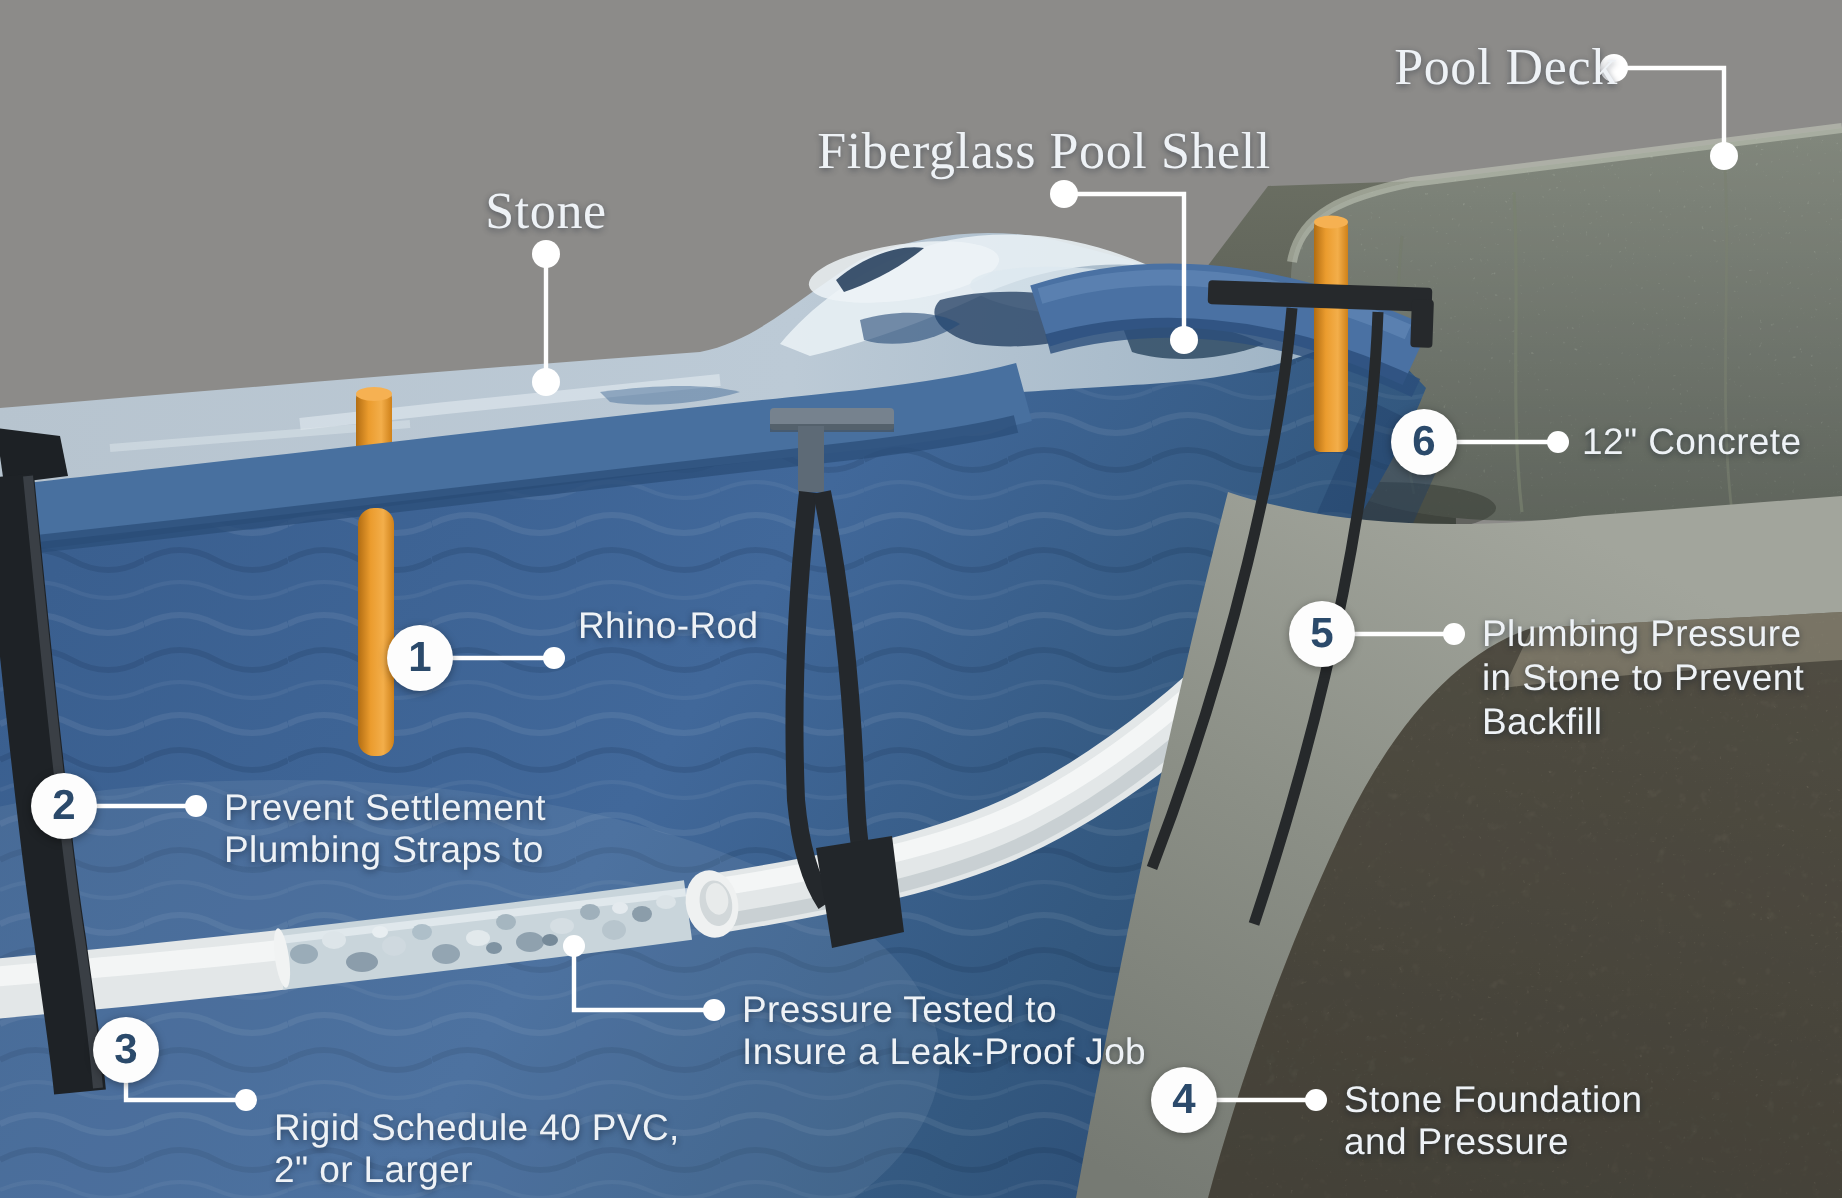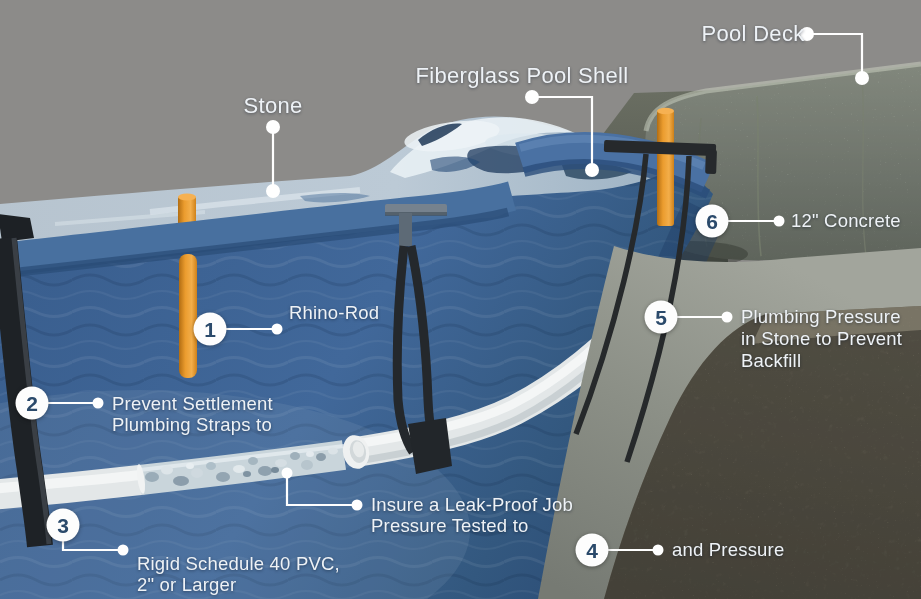--- a/index.html
+++ b/index.html
@@ -1,20 +1,20 @@
 <!DOCTYPE html>
 <html><head>
 <meta charset="utf-8">
 <style>
   html,body{margin:0;padding:0;background:#666;}
   .stage{position:relative;width:921px;height:599px;overflow:hidden;background:#8c8b89;
          font-family:"Liberation Sans",sans-serif;}
   .stage svg.scene,.stage svg.leaders{position:absolute;left:0;top:0;}
-  .lbl{position:absolute;color:#eef2f6;font-size:22px;letter-spacing:.3px;
-       text-shadow:0 1px 3px rgba(10,20,35,.45);white-space:nowrap;}
+  .lbl{position:absolute;color:#eef2f6;font-size:26px;letter-spacing:.3px;
+       text-shadow:0 1px 3px rgba(10,20,35,.45);white-space:nowrap;font-family:Liberation Serif, serif;}
   .lbl.centered{transform:translate(-50%,-50%);}
   .ctext{position:absolute;color:#eef2f6;font-size:18.5px;line-height:21px;letter-spacing:.2px;
          text-shadow:0 1px 3px rgba(10,20,35,.5);white-space:nowrap;}
   .ctext.lh22{line-height:22px;}
   .num{position:absolute;width:33px;height:33px;border-radius:50%;background:#fdfdfd;
        color:#2b4a6b;font-size:21px;font-weight:700;text-align:center;line-height:33px;
        transform:translate(-50%,-50%);box-shadow:0 1px 4px rgba(0,0,0,.35);}
 </style>
 </head>
 <body>
@@ -254,22 +254,22 @@
           <circle cx="357" cy="505" r="5.5" stroke="none"></circle>
       </g>
     </g>
   </svg>
 
   <div class="lbl centered" style="left:273px;top:106px">Stone</div>
   <div class="lbl centered" style="left:522px;top:76px">Fiberglass Pool Shell</div>
   <div class="lbl centered" style="left:753px;top:34px">Pool Deck</div>
 
   <div class="ctext" style="left:371px;top:494px">
+    <div>Pressure Tested to</div>
     <div>Insure a Leak-Proof Job</div>
-    <div>Pressure Tested to</div>
   </div>
 
   <div class="num" style="left:210px;top:329px">1</div>
   <div class="ctext" style="left:289px;top:302px;line-height:22px">
     <div>Rhino-Rod</div>
   </div>
 
   <div class="num" style="left:32px;top:403px">2</div>
   <div class="ctext" style="left:112px;top:393px">
     <div>Prevent Settlement</div>
@@ -277,20 +277,21 @@
   </div>
 
   <div class="num" style="left:63px;top:525px">3</div>
   <div class="ctext" style="left:137px;top:553px">
     <div>Rigid Schedule 40 PVC,</div>
     <div>2" or Larger</div>
   </div>
 
   <div class="num" style="left:592px;top:550px">4</div>
   <div class="ctext" style="left:672px;top:539px">
+    <div>Stone Foundation</div>
     <div>and Pressure</div>
   </div>
 
   <div class="num" style="left:661px;top:317px">5</div>
   <div class="ctext lh22" style="left:741px;top:306px">
     <div>Plumbing Pressure</div>
     <div>in Stone to Prevent</div>
     <div>Backfill</div>
   </div>
 

